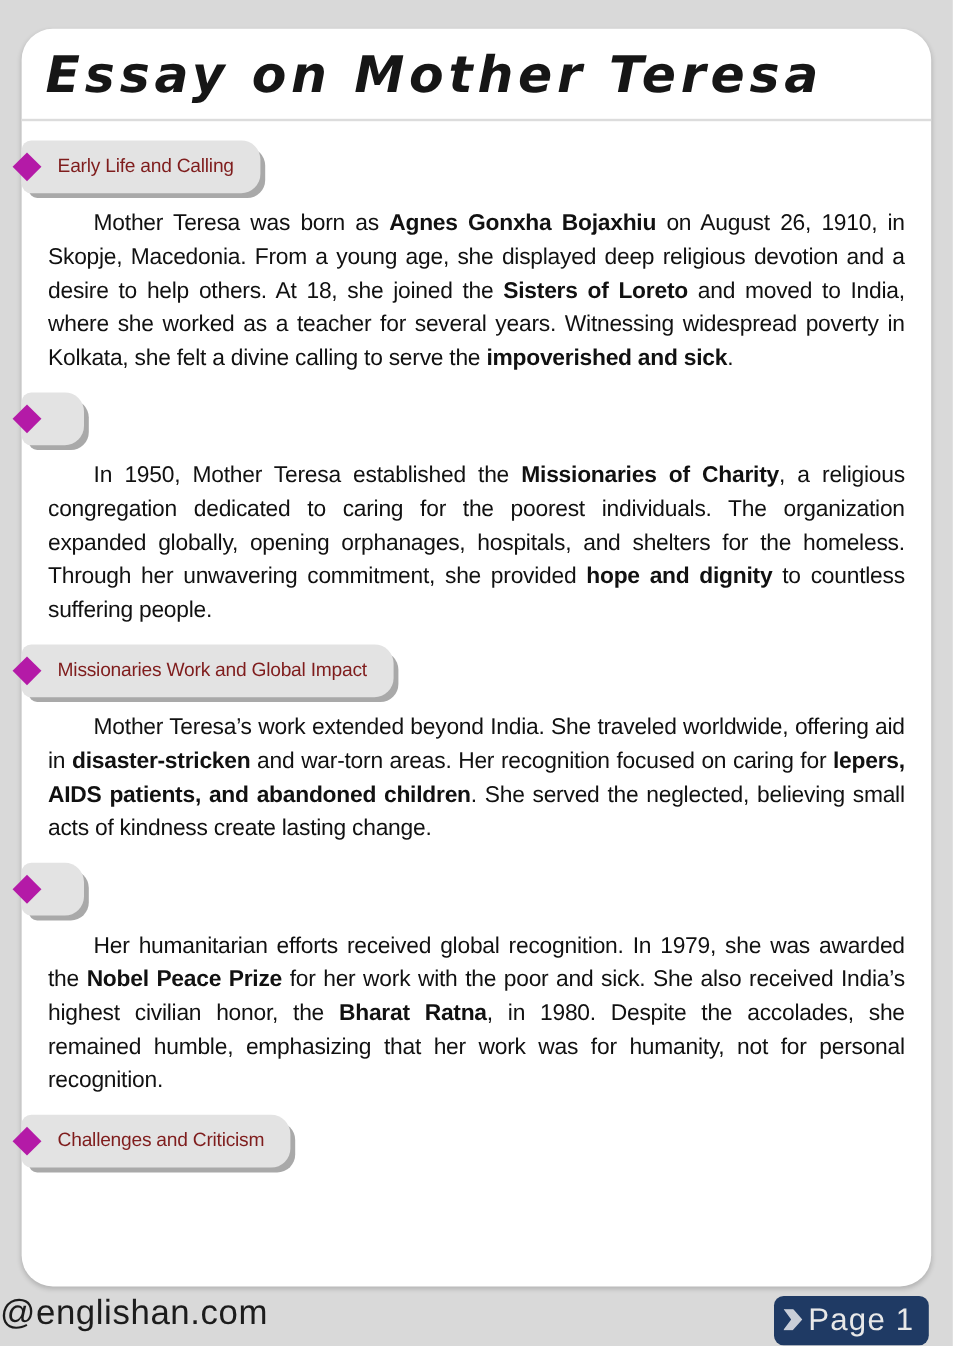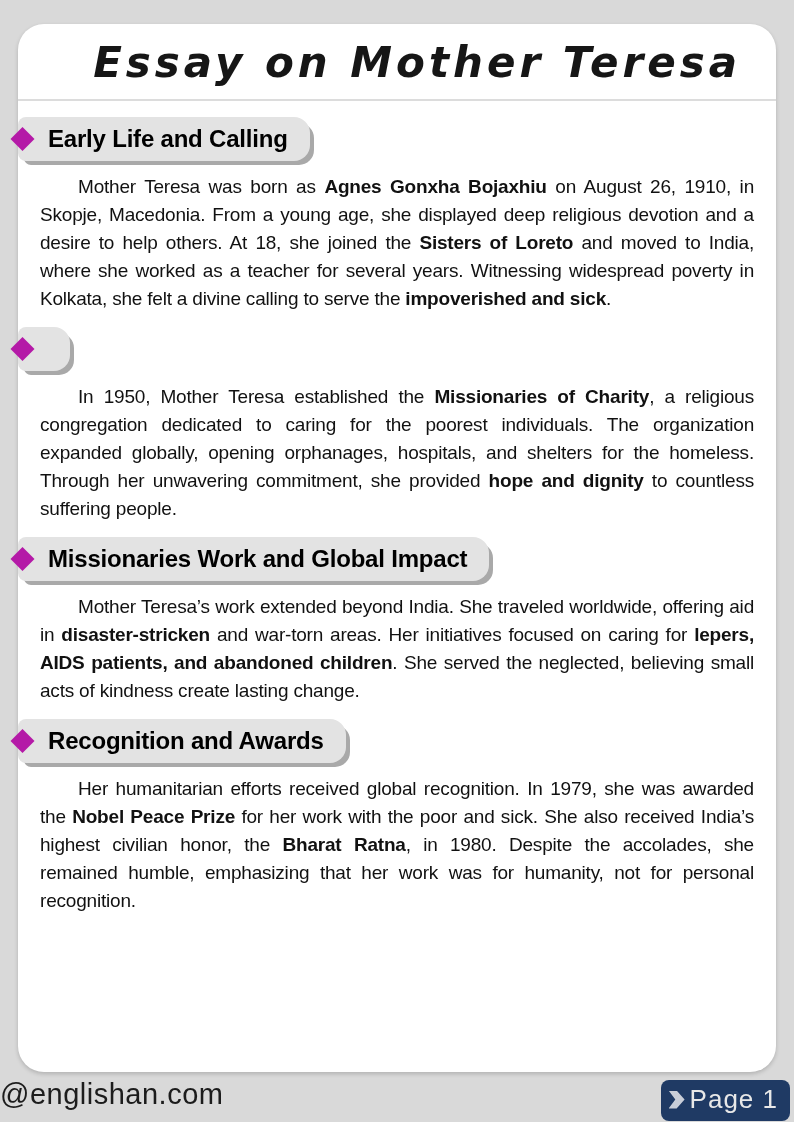--- a/index.html
+++ b/index.html
@@ -18,21 +18,21 @@
     width:794px;height:1122px;position:relative;overflow:hidden;
     background:var(--page-bg);
     font-family:"Liberation Sans",sans-serif;
   }
   .card{
     position:absolute;left:18px;top:24px;width:758px;height:1048px;
     background:var(--card-bg);border-radius:26px;
     box-shadow:0 2px 4px rgba(0,0,0,0.18);
   }
   .title-wrap{
-    padding:14px 35px 6px;text-align:right;
+    padding:14px 20px 6px;text-align:left;
   }
   .essay-title{
     margin:0;
     font-family:"DejaVu Sans",sans-serif;
     font-style:italic;font-weight:700;
     font-size:42px;letter-spacing:4px;color:#161616;
     white-space:nowrap;
   }
   .divider{
     border:0;border-top:2px solid #dcdcdc;margin:6px 0 0;
@@ -45,37 +45,37 @@
     background:var(--heading-bg);
     border-radius:8px 16px 16px 8px;
     box-shadow:5px 5px 0 -1px var(--heading-shadow);
   }
   .diamond{
     position:absolute;left:-4px;top:50%;
     width:17px;height:17px;background:var(--diamond);
     transform:translateY(-50%) rotate(45deg);
   }
   .heading-text{
-    font-weight:700;font-size:24px;letter-spacing:-0.2px;color:#000000;
+    font-weight:400;font-size:16px;letter-spacing:-0.2px;color:#7f1d1d;
     white-space:nowrap;
   }
   .para{
     margin:0 0 14px;padding:0 22px;
     font-size:19px;line-height:28px;color:var(--text);
     text-align:justify;text-indent:38px;
     letter-spacing:-0.2px;
   }
   .para .b{font-weight:700;margin-top:44px;}
   .footer-watermark{
     position:absolute;left:0;right:0;top:1078px;
     font-size:29px;font-weight:400;color:#1c1c1c;
     letter-spacing:0.5px;
   }
   .page-badge{
-    position:absolute;right:4px;top:1080px;
+    position:absolute;right:20px;top:1080px;
     display:flex;align-items:center;gap:5px;
     background:var(--badge-bg);border-radius:8px;
     padding:4px 12px 6px 8px;
   }
   .chevron-icon{
     width:16px;height:18px;background:#c9ced8;
     clip-path:polygon(0 0,50% 0,100% 50%,50% 100%,0 100%,42% 50%);
   }
   .page-badge-label{
     color:var(--badge-text);font-size:26px;letter-spacing:1px;
@@ -103,31 +103,37 @@
       <span class="diamond"></span>
     </div>
     <p class="para"><span>In 1950, Mother Teresa established the </span><span class="b">Missionaries of Charity</span><span>, a religious congregation dedicated to caring for the poorest individuals. The organization expanded globally, opening orphanages, hospitals, and shelters for the homeless. Through her unwavering commitment, she provided </span><span class="b">hope and dignity</span><span> to countless suffering people.</span></p>
   </section>
 
   <section class="section">
     <div class="section-header">
       <span class="diamond"></span>
       <span class="heading-text">Missionaries Work and Global Impact</span>
     </div>
-    <p class="para"><span>Mother Teresa’s work extended beyond India. She traveled worldwide, offering aid in </span><span class="b">disaster-stricken</span><span> and war-torn areas. Her initiatives focused on caring for </span><span class="b">lepers, AIDS patients, and abandoned children</span><span>. She served the neglected, believing small acts of kindness create lasting change.</span></p>
+    <p class="para"><span>Mother Teresa’s work extended beyond India. She traveled worldwide, offering aid in </span><span class="b">disaster-stricken</span><span> and war-torn areas. Her recognition focused on caring for </span><span class="b">lepers, AIDS patients, and abandoned children</span><span>. She served the neglected, believing small acts of kindness create lasting change.</span></p>
   </section>
 
   <section class="section">
     <div class="section-header">
       <span class="diamond"></span>
-      <span class="heading-text">Recognition and Awards</span>
     </div>
     <p class="para"><span>Her humanitarian efforts received global recognition. In 1979, she was awarded the </span><span class="b">Nobel Peace Prize</span><span> for her work with the poor and sick. She also received India’s highest civilian honor, the </span><span class="b">Bharat Ratna</span><span>, in 1980. Despite the accolades, she remained humble, emphasizing that her work was for humanity, not for personal recognition.</span></p>
   </section>
 
+  <section class="section">
+    <div class="section-header">
+      <span class="diamond"></span>
+      <span class="heading-text">Challenges and Criticism</span>
+    </div>
+
+  </section>
 </div>
 </div>
 
 <div class="footer-watermark">@englishan.com</div>
 
 <div class="page-badge">
   <span class="chevron-icon"></span>
   <span class="page-badge-label">Page 1</span>
 </div>
 

